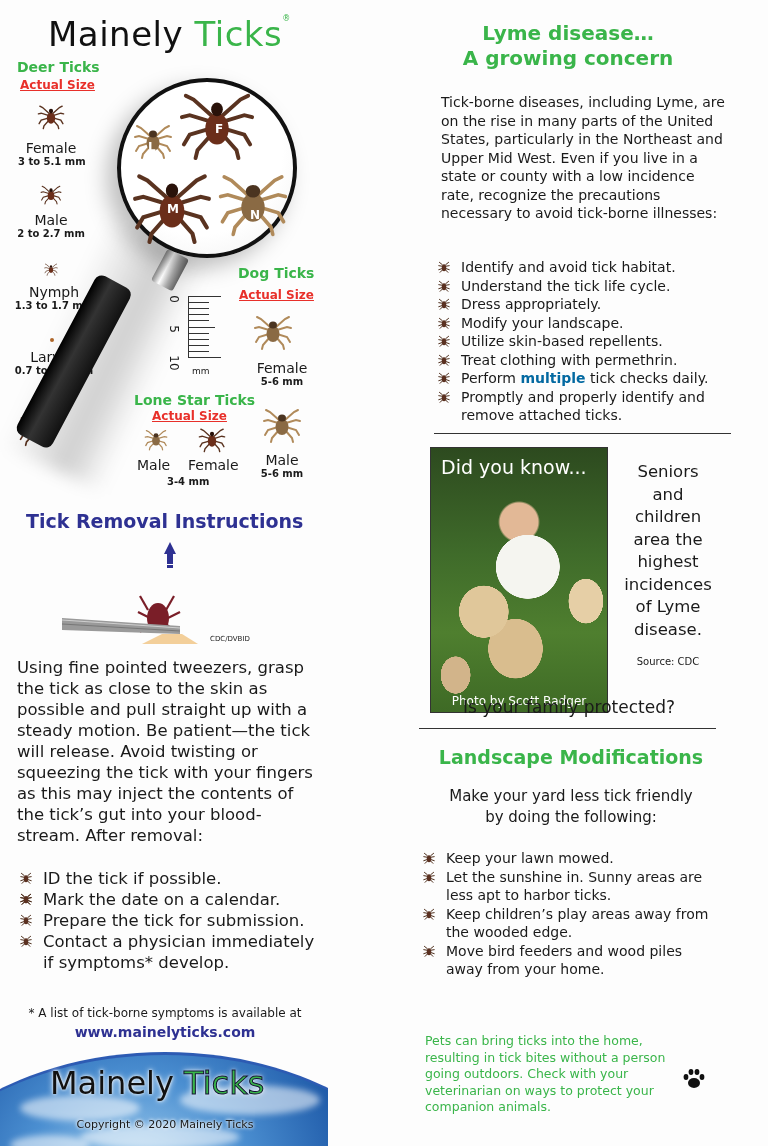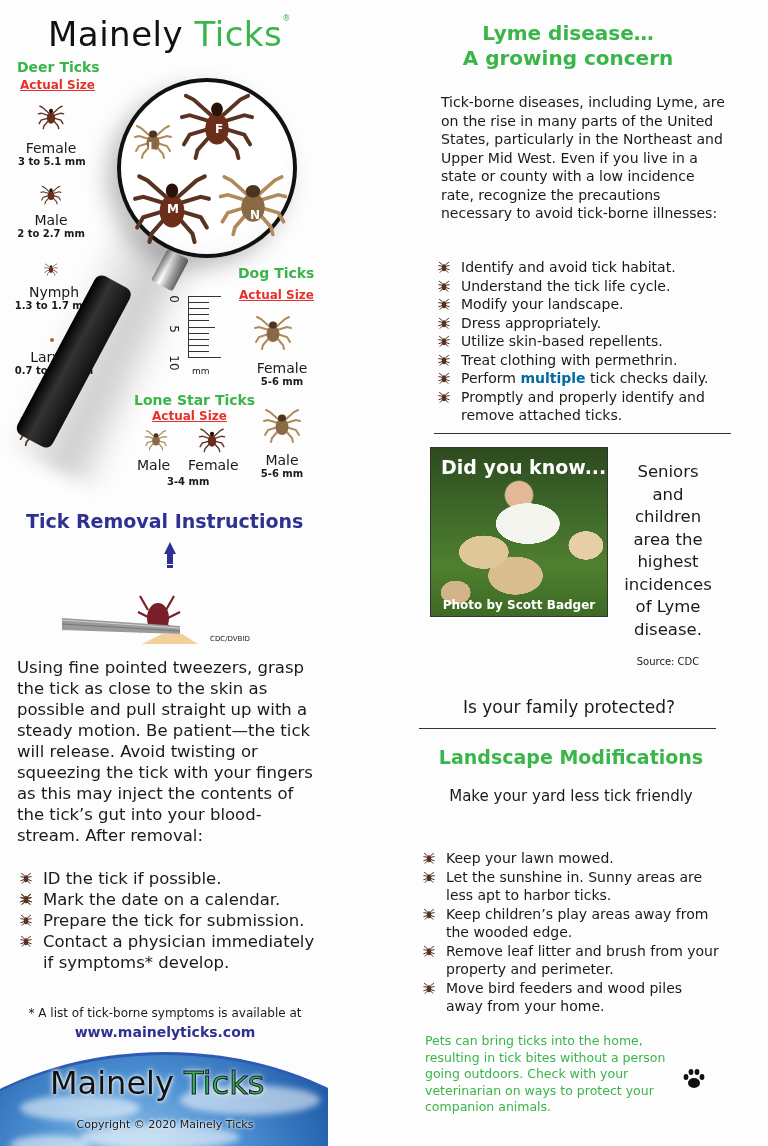--- a/index.html
+++ b/index.html
@@ -44,29 +44,29 @@
 
   .section-title-blue { position: absolute; color: #2e3192; font-weight: bold; font-size: 19px; white-space: nowrap; }
 
   .body-text { font-size: 16.5px; line-height: 21px; }
   .bul-list { list-style: none; }
   .bul-list li { position: relative; padding-left: 26px; }
   .bul-list li .bi { position: absolute; left: 2px; top: 3px; width: 14px; height: 14px; }
 
   .hr { position: absolute; height: 1px; background: #333; }
 
-  .photo { position: absolute; left: 430px; top: 447px; width: 178px; height: 170px; border: 1px solid #333;
+  .photo { position: absolute; left: 430px; top: 447px; width: 178px; height: 266px; border: 1px solid #333;
            background:
             radial-gradient(ellipse 30% 20% at 55% 45%, #f5f5f0 60%, transparent 61%),
             radial-gradient(ellipse 20% 14% at 30% 62%, #e0c79a 70%, transparent 71%),
             radial-gradient(ellipse 22% 16% at 48% 76%, #d9bd8e 70%, transparent 71%),
             radial-gradient(ellipse 14% 12% at 88% 58%, #e6cfa6 70%, transparent 71%),
             radial-gradient(ellipse 12% 10% at 14% 86%, #d2b48a 70%, transparent 71%),
             radial-gradient(circle at 50% 28%, #e2b896 9%, transparent 10%),
-            linear-gradient(180deg, #2d4a1f 0%, #3f6b2a 40%, #4f7f2f 70%, #3e6a25 100%); font-weight: bold; }
+            linear-gradient(180deg, #2d4a1f 0%, #3f6b2a 40%, #4f7f2f 70%, #3e6a25 100%); }
   .photo-top { position: absolute; left: 10px; top: 8px; color: #fff; font-size: 19px; white-space: nowrap; }
   .photo-credit { position: absolute; left: 0; right: 0; bottom: 4px; color: #fff; font-size: 12px; text-align: center; }
 
   .earth { position: absolute; left: 0; top: 1052px; width: 328px; height: 94px; overflow: hidden; }
   .earth-disc { position: absolute; left: -120px; top: 0; width: 570px; height: 400px; border-radius: 50%;
                 background: radial-gradient(ellipse at 45% 30%, #a9d3f0 0%, #4b8fd1 25%, #1c57a6 50%, #0d3173 80%);
                 border-top: 3px solid #2d5bb3; }
   .earth-cloud { position: absolute; border-radius: 50%; background: rgba(255,255,255,0.55); filter: blur(3px); }
 </style>
 </head>
@@ -303,24 +303,24 @@
 
   <ul class="bul-list" style="position:absolute;left:10px;top:258px;width:300px;font-size:14px;line-height:18.5px;">
     <li><svg class="bi" style="top:2px">
           <use href="#bullet-tick"></use>
         </svg><span>Identify and avoid tick habitat.</span></li>
     <li><svg class="bi" style="top:2px">
           <use href="#bullet-tick"></use>
         </svg><span>Understand the tick life cycle.</span></li>
     <li><svg class="bi" style="top:2px">
           <use href="#bullet-tick"></use>
+        </svg><span>Dress appropriately.</span></li>
+    <li><svg class="bi" style="top:2px">
+          <use href="#bullet-tick"></use>
         </svg><span>Modify your landscape.</span></li>
-    <li><svg class="bi" style="top:2px">
-          <use href="#bullet-tick"></use>
-        </svg><span>Dress appropriately.</span></li>
     <li><svg class="bi" style="top:2px">
           <use href="#bullet-tick"></use>
         </svg><span>Utilize skin-based repellents.</span></li>
     <li><svg class="bi" style="top:2px">
           <use href="#bullet-tick"></use>
         </svg><span>Treat clothing with permethrin.</span></li>
     <li><svg class="bi" style="top:2px">
           <use href="#bullet-tick"></use>
         </svg><span>Perform </span><span style="color:#0369a1;font-weight:bold;">multiple</span><span> tick checks daily.</span></li>
     <li><svg class="bi" style="top:2px">
@@ -347,37 +347,35 @@
   <div>disease.</div>
 </div>
 <div style="position:absolute;left:618px;top:656px;width:100px;text-align:center;font-size:10px;">Source:  CDC</div>
 
 <div style="position:absolute;left:410px;top:697px;width:318px;text-align:center;font-size:17px;">Is your family protected?</div>
 <div class="hr" style="left:419px;top:728px;width:297px;"></div>
 
 <div class="green-head" style="position:absolute;left:410px;top:746px;width:322px;text-align:center;font-size:19px;">Landscape Modifications</div>
 <div style="position:absolute;left:410px;top:786px;width:322px;text-align:center;font-size:15px;line-height:21px;">
   <div>Make your yard less tick friendly</div>
+  <div>by doing the following:</div>
 </div>
 
 <ul class="bul-list" style="position:absolute;left:420px;top:849px;width:300px;font-size:14px;line-height:18.5px;">
   <li><svg class="bi" style="top:2px">
         <use href="#bullet-tick"></use>
       </svg><span>Keep your lawn mowed.</span></li>
   <li><svg class="bi" style="top:2px">
         <use href="#bullet-tick"></use>
       </svg><span>Let the sunshine in.  Sunny areas are less apt to harbor ticks.</span></li>
   <li><svg class="bi" style="top:2px">
         <use href="#bullet-tick"></use>
       </svg><span>Keep children’s play areas away from the wooded edge.</span></li>
   <li><svg class="bi" style="top:2px">
         <use href="#bullet-tick"></use>
-      </svg><span>Remove leaf litter and brush from your property and perimeter.</span></li>
-  <li><svg class="bi" style="top:2px">
-        <use href="#bullet-tick"></use>
       </svg><span>Move bird feeders and wood piles away from your home.</span></li>
 </ul>
 
 <p style="position:absolute;left:425px;top:1033px;width:268px;font-size:12.5px;line-height:16.5px;color:#3ab54a;">Pets can bring ticks into the home, resulting in tick bites without  a person going outdoors.  Check with your veterinarian on ways to protect your companion animals.</p>
 
 <svg style="position:absolute;left:682px;top:1068px;" width="24" height="22" viewBox="0 0 24 22">
   <ellipse cx="12" cy="15" rx="6" ry="5" fill="#111"></ellipse>
   <ellipse cx="4" cy="9" rx="2.4" ry="3" fill="#111"></ellipse>
   <ellipse cx="9" cy="4" rx="2.4" ry="3" fill="#111"></ellipse>
   <ellipse cx="15" cy="4" rx="2.4" ry="3" fill="#111"></ellipse>

